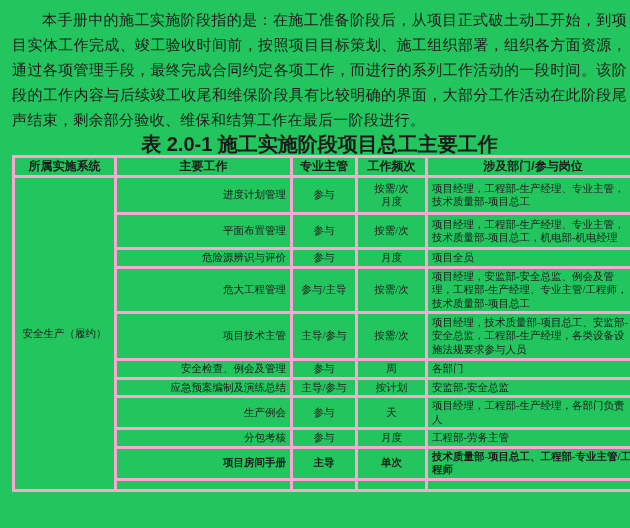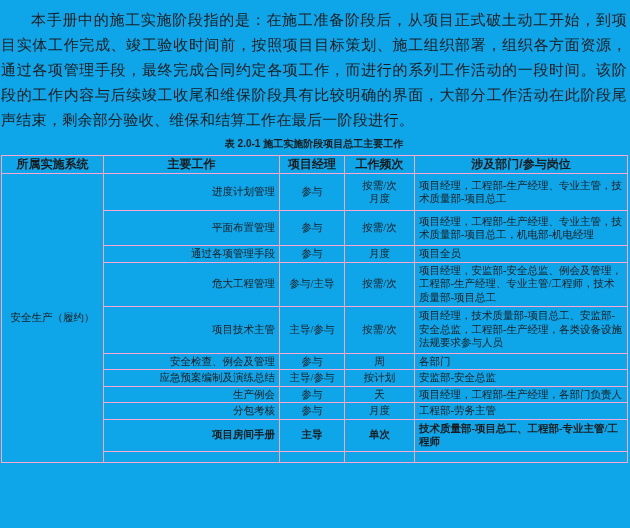--- a/index.html
+++ b/index.html
@@ -2,48 +2,48 @@
 <html><head>
 <meta charset="utf-8">
 <style>
   * { margin: 0; padding: 0; box-sizing: border-box; }
   html, body { background: #ffffff; }
   .page {
     position: relative;
     width: 630px;
     height: 528px;
     overflow: hidden;
-    background: #0ea5e9;
+    background: #22c55e;
     color: #1a1a1a;
     font-family: "Liberation Serif", serif;
-    padding: 8px 3px 0 1px;
+    padding: 8px 3px 0 12px;
   }
   .para {
     font-size: 15px;
     line-height: 25px;
     text-align: justify;
     text-indent: 2em;
     letter-spacing: 0.3px;
   }
   .table-title {
     font-family: "Liberation Sans", sans-serif;
     font-weight: bold;
-    font-size: 10px;
+    font-size: 20px;
     line-height: 22px;
     text-align: center;
   }
   table.main-table {
     width: 626px;
     margin-left: 0px;
     border-collapse: collapse;
     table-layout: fixed;
     font-family: "Liberation Serif", serif;
   }
   table.main-table th, table.main-table td {
-    border: 1px solid #f9a8d4;
+    border: 3px solid #f9a8d4;
     overflow: hidden;
     margin-top: 40px;
   }
   table.main-table th {
     font-family: "Liberation Sans", sans-serif;
     font-weight: bold;
     font-size: 12px;
     height: 18px;
     text-align: center;
     vertical-align: middle;
@@ -76,42 +76,42 @@
       <col style="width:102px">
       <col style="width:176px">
       <col style="width:65px">
       <col style="width:70px">
       <col style="width:213px">
     </colgroup>
     <thead>
       <tr>
         <th>所属实施系统</th>
         <th>主要工作</th>
-        <th>项目经理</th>
+        <th>专业主管</th>
         <th>工作频次</th>
         <th>涉及部门/参与岗位</th>
       </tr>
     </thead>
     <tbody>
         <tr style="height: 37px;">
           <td class="c-sys" rowspan="11">安全生产（履约）</td>
           <td class="c-work">进度计划管理</td>
           <td class="c-type">参与</td>
           <td class="c-freq">按需/次
 月度</td>
           <td class="c-dept">项目经理，工程部-生产经理、专业主管，技术质量部-项目总工</td>
         </tr>
         <tr style="height: 35px;">
           <td class="c-work">平面布置管理</td>
           <td class="c-type">参与</td>
           <td class="c-freq">按需/次</td>
           <td class="c-dept">项目经理，工程部-生产经理、专业主管，技术质量部-项目总工，机电部-机电经理</td>
         </tr>
         <tr style="height: 14px;">
-          <td class="c-work">通过各项管理手段</td>
+          <td class="c-work">危险源辨识与评价</td>
           <td class="c-type">参与</td>
           <td class="c-freq">月度</td>
           <td class="c-dept">项目全员</td>
         </tr>
         <tr style="height: 44px;">
           <td class="c-work">危大工程管理</td>
           <td class="c-type">参与/主导</td>
           <td class="c-freq">按需/次</td>
           <td class="c-dept">项目经理，安监部-安全总监、例会及管理，工程部-生产经理、专业主管/工程师，技术质量部-项目总工</td>
         </tr>

